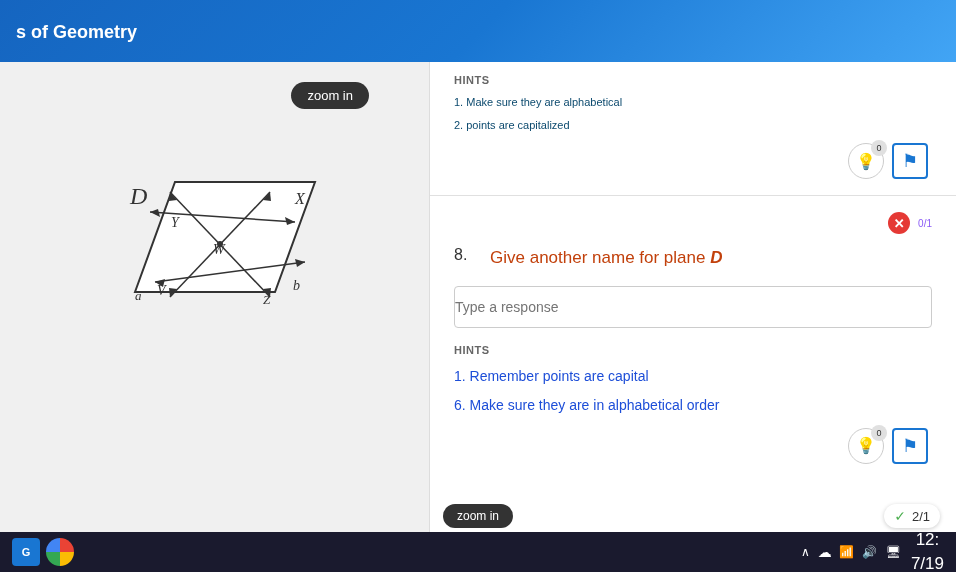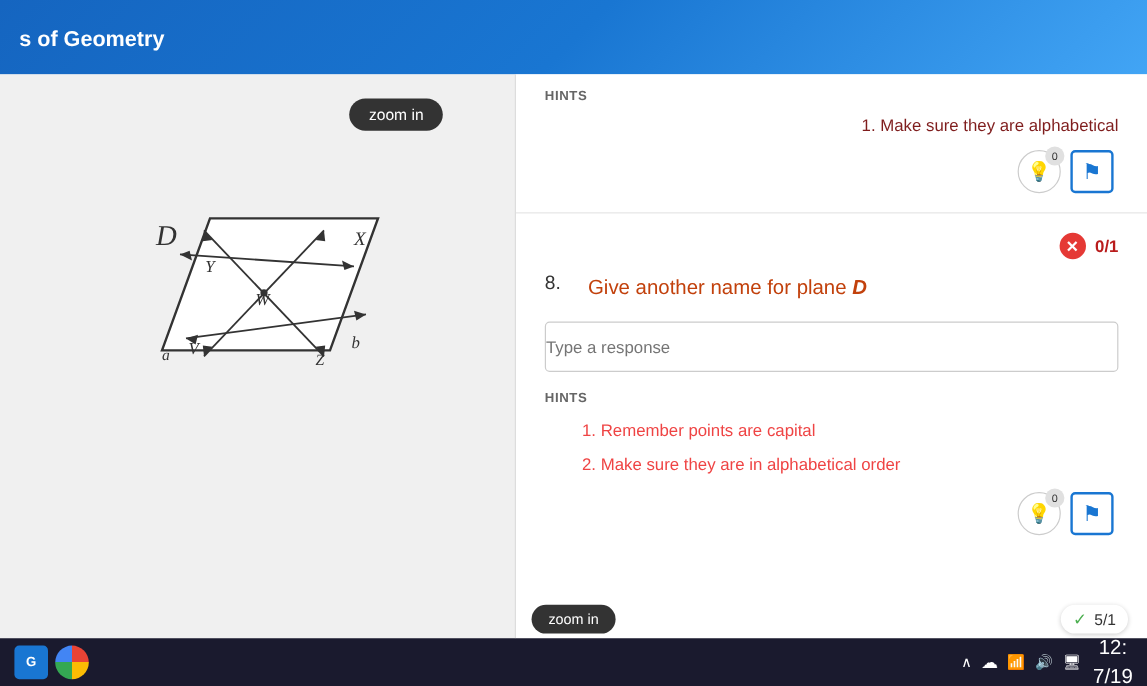--- a/index.html
+++ b/index.html
@@ -95,25 +95,24 @@
 
     .hints-label-top {
       font-size: 11px;
       font-weight: 700;
       color: #666;
       letter-spacing: 0.5px;
       margin-bottom: 8px;
     }
 
     .hint-item-top {
-      font-size: 14px;
-      color: #7f1d1d;
+      font-size: 11px;
+      color: #0c4a6e;
       margin-bottom: 6px;
       line-height: 1.5;
-      text-align: right;
     }
 
     .icon-row-top {
       display: flex;
       justify-content: flex-end;
       gap: 8px;
       margin-top: 10px;
       padding-right: 4px;
     }
 
@@ -182,23 +181,23 @@
       width: 22px;
       height: 22px;
       display: flex;
       align-items: center;
       justify-content: center;
       font-size: 13px;
       font-weight: bold;
     }
 
     .score-text {
-      font-size: 14px;
-      color: #b91c1c;
-      font-weight: 700;
+      font-size: 10px;
+      color: #8b5cf6;
+      font-weight: 400;
     }
 
     .question-row {
       display: flex;
       align-items: flex-start;
       gap: 12px;
       margin-bottom: 16px;
     }
 
     .question-number {
@@ -234,24 +233,23 @@
     .hints-label {
       font-size: 11px;
       font-weight: 700;
       color: #666;
       letter-spacing: 0.5px;
       margin-bottom: 10px;
     }
 
     .hint-item {
       font-size: 14px;
-      color: #ef4444;
+      color: #1d4ed8;
       margin-bottom: 8px;
       line-height: 1.5;
-      margin-left: 31px;
     }
 
     .icon-row {
       display: flex;
       justify-content: flex-end;
       gap: 8px;
       margin-top: 12px;
       padding-right: 4px;
     }
 
@@ -382,20 +380,21 @@
         <text x="218" y="158" font-size="14" font-style="italic" font-family="serif" fill="#333">b</text>
       </svg>
     </div>
   </div>
 
   <div class="right-panel">
 
     <div class="question-top">
       <div class="hints-label-top">HINTS</div>
       <div class="hint-item-top">1.  Make sure they are alphabetical</div>
+      <div class="hint-item-top">2.  points are capitalized</div>
       <div class="icon-row-top">
         <div class="icon-btn">
           💡
           <span class="badge">0</span>
         </div>
         <div class="icon-btn-square">⚑</div>
       </div>
     </div>
 
     <div class="question-section">
@@ -408,37 +407,37 @@
         <span class="question-number">8.</span>
         <span class="question-text">
           <span>Give another name for plane </span><em>D</em>
         </span>
       </div>
 
       <input class="response-input" type="text" placeholder="Type a response" style="">
 
       <div class="hints-label">HINTS</div>
       <div class="hint-item">1.  Remember points are capital</div>
-      <div class="hint-item">2.  Make sure they are in alphabetical order</div>
+      <div class="hint-item">6.  Make sure they are in alphabetical order</div>
 
       <div class="icon-row">
         <div class="icon-btn">
           💡
           <span class="badge">0</span>
         </div>
         <div class="icon-btn-square">⚑</div>
       </div>
     </div>
 
   </div>
 </div>
 
 <div class="score-bottom">
   <span class="score-check">✓</span>
-  <span class="score-fraction">5/1</span>
+  <span class="score-fraction">2/1</span>
 </div>
 
 <button class="zoom-btn-bottom">zoom in</button>
 
 <div class="taskbar">
   <div class="taskbar-apps">
 
     <div style="width:28px;height:28px;border-radius:4px;background:#1976d2;display:flex;align-items:center;justify-content:center;color:white;font-size:11px;font-weight:bold;">G</div>
     <div style="width:28px;height:28px;border-radius:50%;background:conic-gradient(#ea4335 0deg 90deg,#fbbc04 90deg 180deg,#34a853 180deg 270deg,#4285f4 270deg 360deg);"></div>
   </div>

